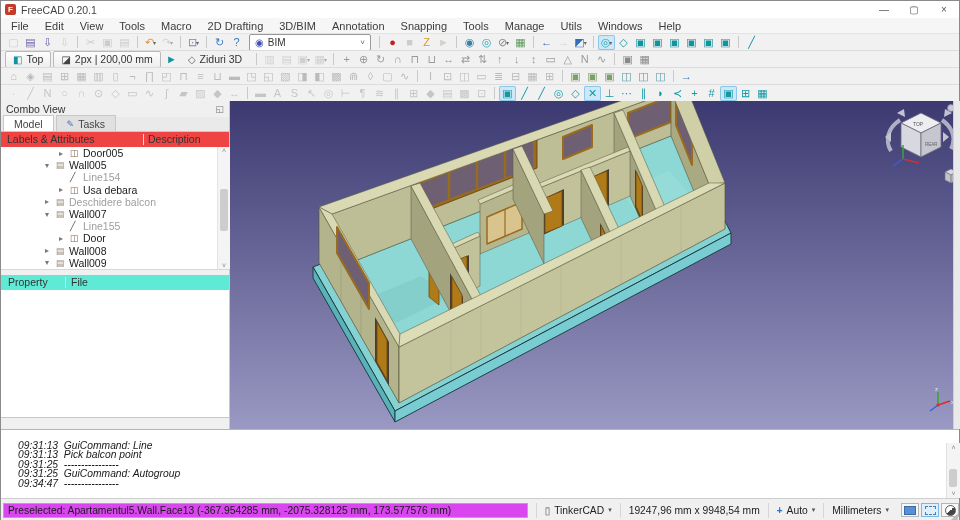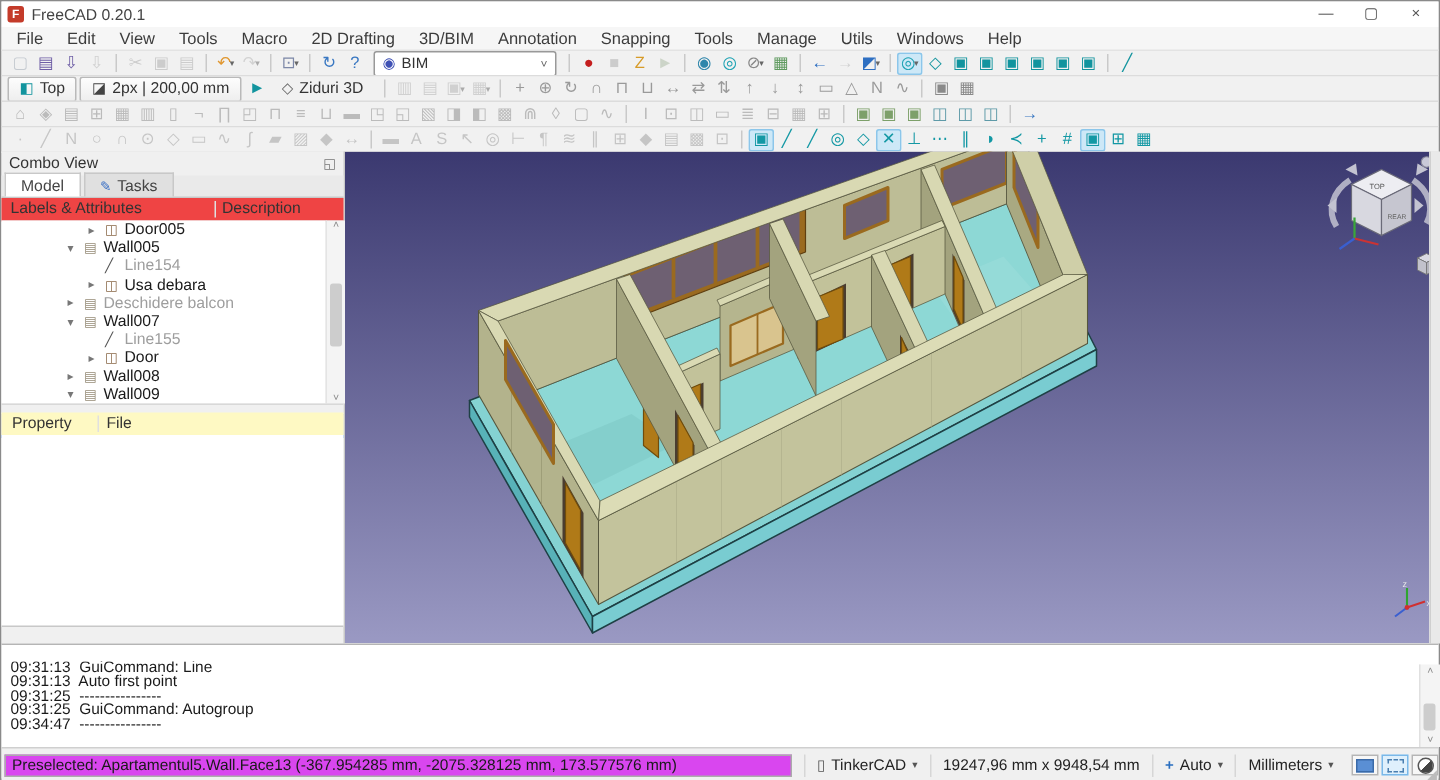--- a/index.html
+++ b/index.html
@@ -51,34 +51,34 @@
   .tree-row{display:flex;align-items:center;height:12.2px;font-size:10.5px;}
   .expander{width:11px;color:#777;font-size:8px;flex:none;}
   .t-icon{width:13px;font-size:9px;flex:none;}
   .t-icon.wall{color:#968c78;} .t-icon.door{color:#8a6a4a;} .t-icon.line{color:#555;}
   .t-label{color:#1a1a1a;white-space:nowrap;}
   .t-label.dimt{color:#9e9e9e;}
   #tree-scroll{position:absolute;left:216px;top:46px;width:13px;height:122px;background:#f4f4f4;border-left:1px solid #e4e4e4;box-sizing:border-box;}
   .sc-arrow{position:absolute;left:0;width:100%;text-align:center;font-size:7px;color:#888;}
   .sc-thumb{position:absolute;left:2px;width:8px;background:#cdcdcd;border-radius:2px;}
   #splitter{position:absolute;left:0;top:168px;width:100%;height:6px;background:#f0f0f0;border-top:1px solid #d8d8d8;border-bottom:1px solid #c8c8c8;}
-  #prop-header{position:absolute;left:0;top:174px;width:100%;height:15px;background:#fef9c3;border-bottom:2px solid #3b82f6;font-size:10.5px;color:#333;}
+  #prop-header{position:absolute;left:0;top:174px;width:100%;height:15px;background:#5eead4;border-bottom:2px solid #3b82f6;font-size:10.5px;color:#333;}
   #prop-header .c1{position:absolute;left:7px;top:1px;} #prop-header .c2{position:absolute;left:70px;top:1px;}
   #prop-header .cd{position:absolute;left:64px;top:2px;width:1px;height:11px;background:#e0e0e0;}
   #prop-body{position:absolute;left:0;top:189px;width:100%;height:127px;background:#fff;border-bottom:1px solid #c8c8c8;}
 
   
   #viewport{left:229px;top:100px;width:723px;height:328px;overflow:hidden;}
   #viewport svg{display:block;}
   #rightstrip{left:952px;top:100px;width:8px;height:328px;background:#e9e9e9;border-left:1px solid #cfcfcf;box-sizing:border-box;}
 
   
   #reportview{left:0;top:428px;width:100%;height:69px;background:#fff;border-top:1px solid #b5b5b5;box-sizing:border-box;}
   #rv-h{position:absolute;left:0;top:0;width:100%;height:13px;background:#f5f5f5;border-bottom:1px solid #e0e0e0;color:#9a9a9a;font-size:10px;padding-left:6px;box-sizing:border-box;}
-  #rv-log{position:absolute;left:0;top:13px;width:944px;height:55px;overflow:hidden;padding-left:6px;box-sizing:border-box;margin-top:-2px;}
+  #rv-log{position:absolute;left:11px;top:13px;width:944px;height:55px;overflow:hidden;padding-left:6px;box-sizing:border-box;margin-top:-2px;font-style:italic;}
   .log-line{font-size:10.3px;color:#1a1a1a;line-height:9.4px;white-space:pre;}
   #rv-scroll{position:absolute;left:945px;top:13px;width:14px;height:55px;background:#f4f4f4;border-left:1px solid #e0e0e0;box-sizing:border-box;}
 
   
   #statusbar{left:0;top:497px;width:100%;height:23px;background:#f0f0f0;border-top:1px solid #cfcfcf;box-sizing:border-box;display:flex;align-items:center;}
   #sb-msg{width:640px;height:15px;margin-left:2px;border:1px solid #ababab;background:#d946ef;font-size:10.3px;color:#1a1a1a;padding:1px 4px;box-sizing:border-box;white-space:nowrap;overflow:hidden;}
   .sb-seg{display:inline-flex;align-items:center;gap:4px;padding:0 8px;height:15px;border-left:1px solid #d6d6d6;font-size:10.3px;color:#222;white-space:nowrap;}
   .sb-ico{color:#555;font-size:10px;} .sb-ico.blue{color:#2a6fc0;font-weight:bold;}
   .sb-caret{font-size:7px;color:#555;}
   #sb-icons{display:inline-flex;gap:2px;margin-left:4px;}
@@ -791,21 +791,21 @@
         <text x="950" y="403" font-size="6" fill="#e8e8e8">x</text>
       </g>
     </svg>
   </div>
 
   <div id="rightstrip" class="abs"></div>
 
   <div id="reportview" class="abs">
     <div id="rv-log">
         <div class="log-line">09:31:13  GuiCommand: Line</div>
-        <div class="log-line">09:31:13  Auto first point</div>
+        <div class="log-line">09:31:13  Pick balcon point</div>
         <div class="log-line">09:31:25  ----------------</div>
         <div class="log-line">09:31:25  GuiCommand: Autogroup</div>
         <div class="log-line">09:34:47  ----------------</div>
       </div>
     <div id="rv-scroll">
       <span class="sc-arrow" style="top:1px;">˄</span>
       <span class="sc-thumb" style="top:26px;height:18px;"></span>
       <span class="sc-arrow" style="bottom:1px;">˅</span>
     </div>
   </div>

